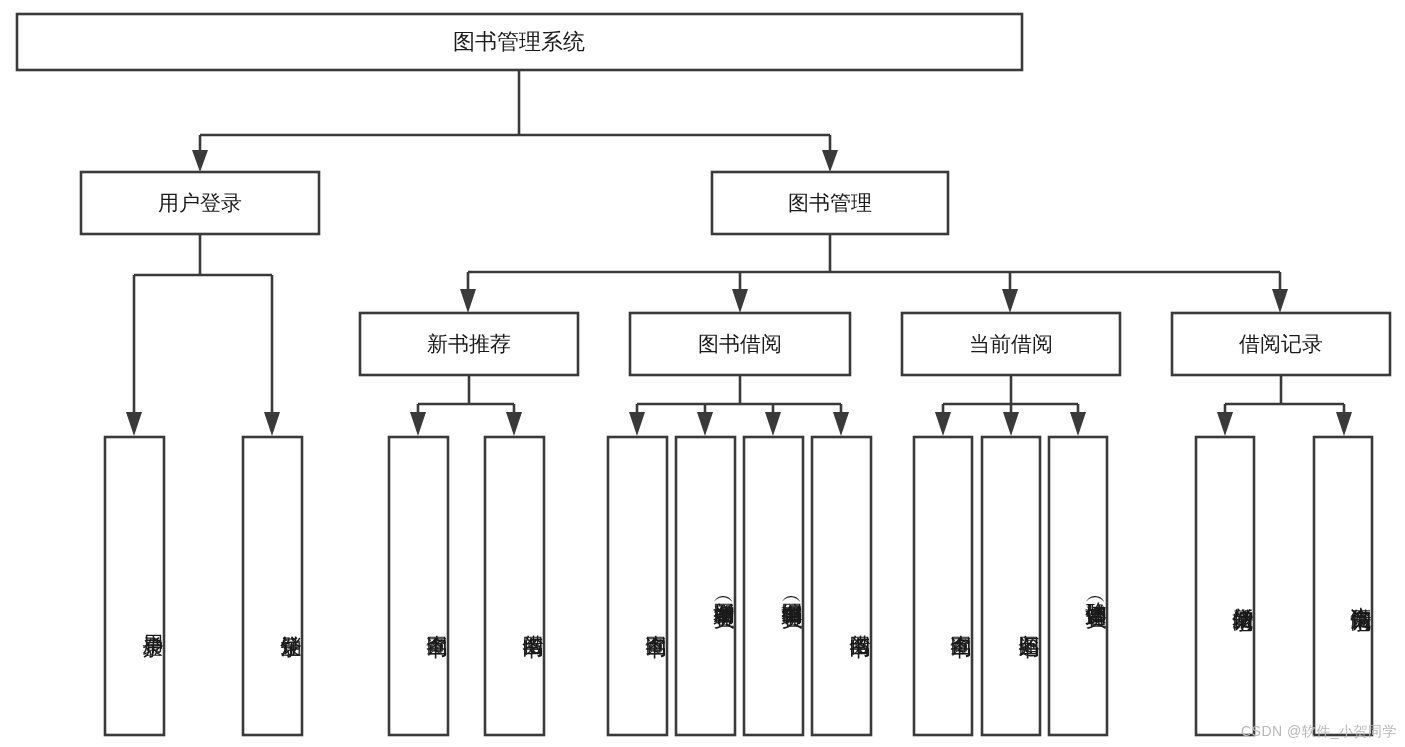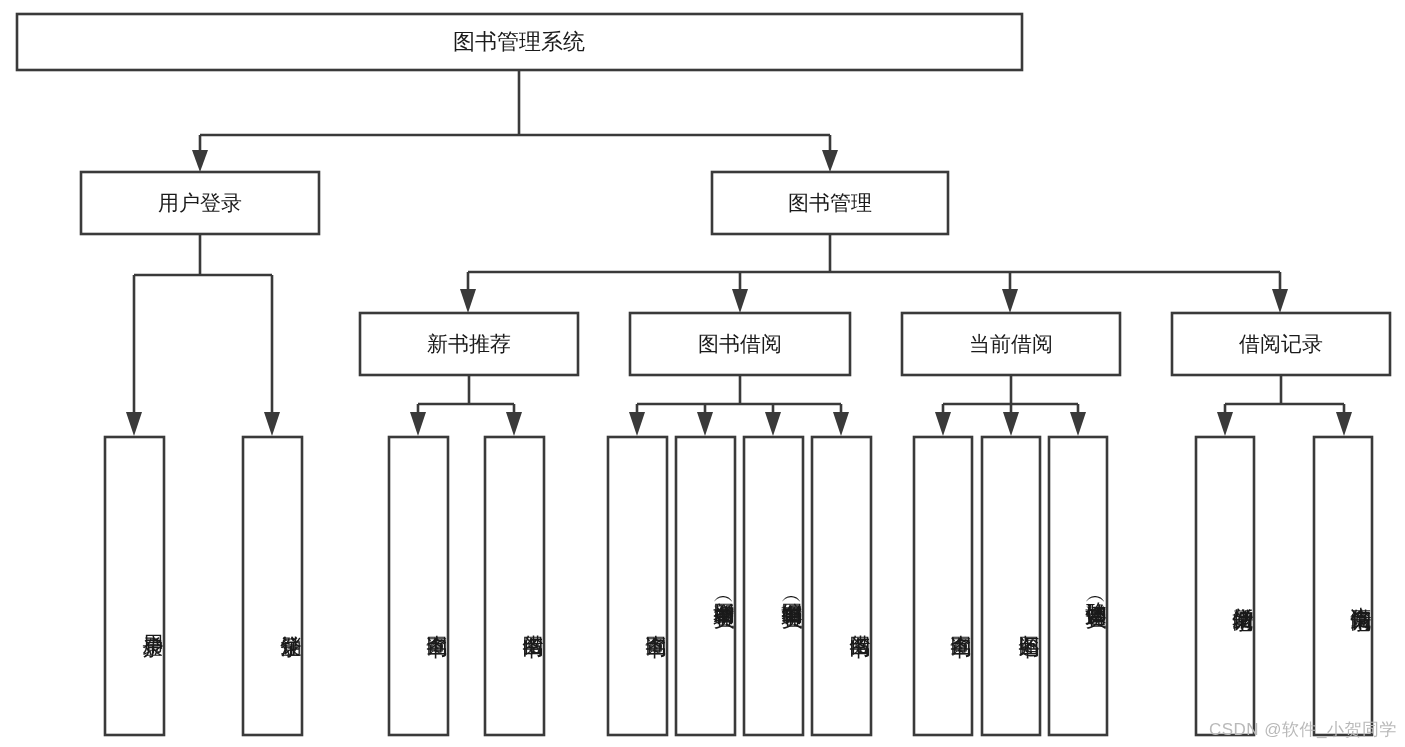--- a/index.html
+++ b/index.html
@@ -69,21 +69,21 @@
     align-items: flex-start;
     justify-content: center;
     white-space: nowrap;
     pointer-events: none;
   }
   .watermark {
     position: absolute;
     right: 8px;
     bottom: 6px;
     font-family: "Liberation Sans", sans-serif;
-    font-size: 17px;
+    font-size: 14px;
     color: #b9b9b9;
     white-space: nowrap;
     letter-spacing: 0.5px;
   }
 </style>
 </head>
 <body>
 
 <div id="diagram-root">
 

